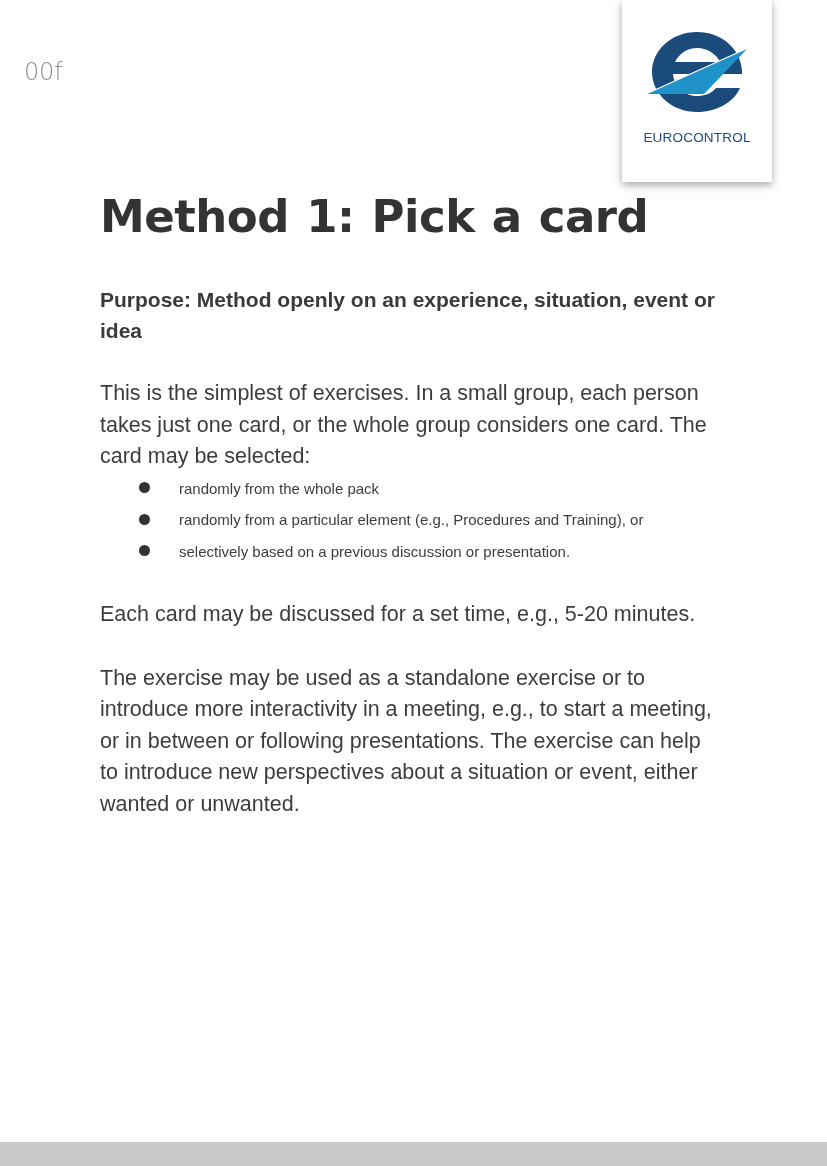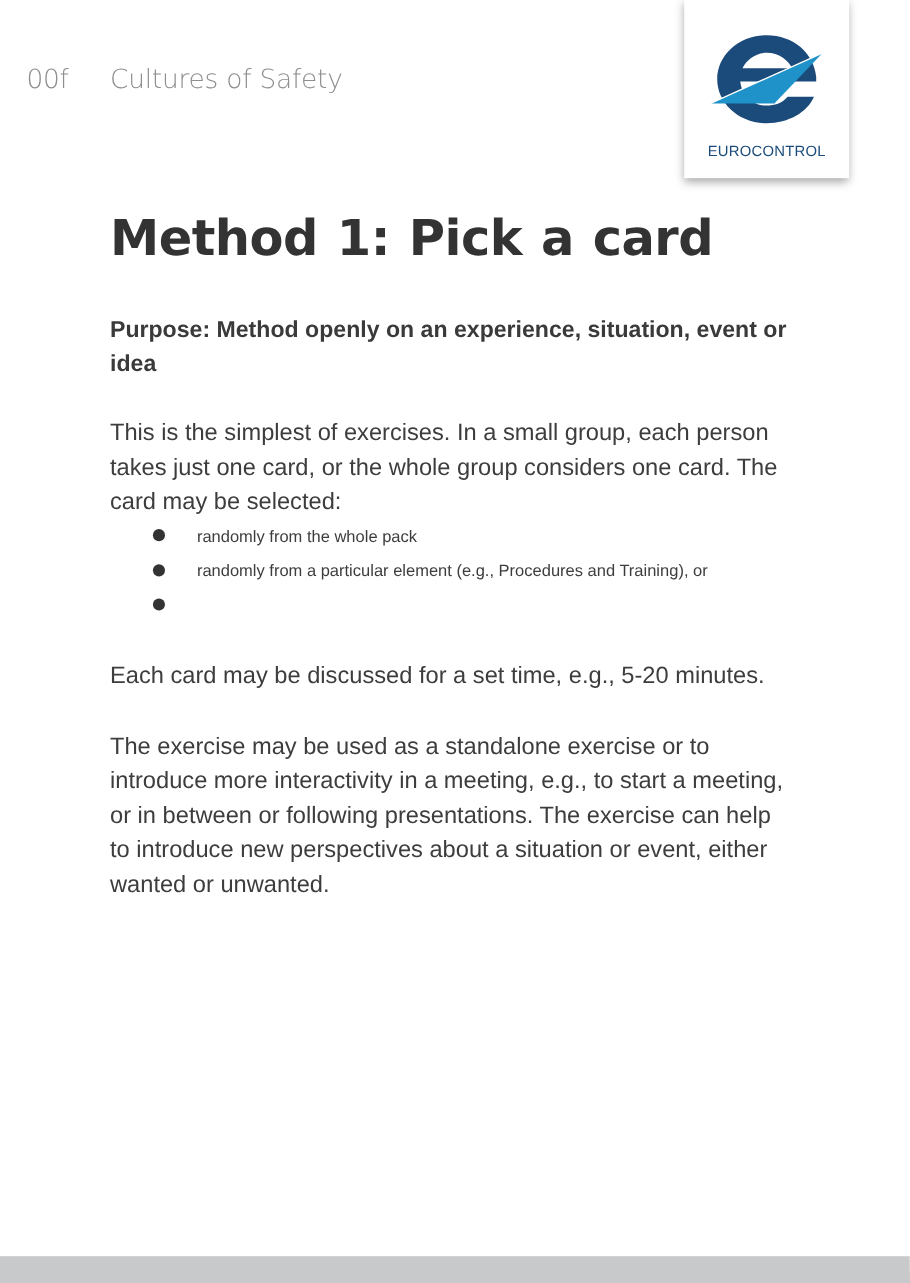--- a/index.html
+++ b/index.html
@@ -25,21 +25,21 @@
       color: #8e8e8e;
       font-weight: 300;
       letter-spacing: -0.2px;
     }
     .header .num { width: 76px; }
     .logo-card {
       position: absolute;
       top: 0;
       left: 622px;
       width: 150px;
-      height: 162px;
+      height: 182px;
       background: #ffffff;
       box-shadow: 0 3px 8px rgba(0,0,0,0.35);
     }
     .logo-card svg {
       position: absolute;
       left: 20px;
       top: 28px;
     }
     .logo-text {
       position: absolute;
@@ -111,21 +111,20 @@
       width: 827px;
       height: 24px;
       background: #c8c9cb;
     }
   </style>
 </head>
 <body>
 
 <div class="header">
   <span class="num">00f</span>
-  <span class="title">Cultures of Safety</span>
 </div>
 
 <div class="logo-card">
   <svg width="110" height="88" viewBox="0 0 110 88">
 
     <path d="M55 4
              C 30 4, 10 22, 10 44
              C 10 66, 30 84, 55 84
              C 75 84, 92 74, 98 60
              L 74 60
@@ -148,21 +147,21 @@
 <div class="content">
   <h1>Method 1:  Pick a card</h1>
 
   <div class="purpose">Purpose: Method openly on an experience, situation, event or idea</div>
 
   <div class="para">
     <div>This is the simplest of exercises. In a small group, each person takes just one card, or the whole group considers one card. The card may be selected:</div>
     <ul class="bullets">
       <li><span class="dot"></span><span>randomly from the whole pack</span></li>
       <li><span class="dot"></span><span>randomly from a particular element (e.g., Procedures and Training), or</span></li>
-      <li><span class="dot"></span></li>
+      <li><span class="dot"></span><span>selectively based on a previous discussion or presentation.</span></li>
     </ul>
   </div>
 
   <div class="para">Each card may be discussed for a set time, e.g., 5-20 minutes.</div>
   <div class="para">The exercise may be used as a standalone exercise or to introduce more interactivity in a meeting, e.g., to start a meeting, or in between or following presentations. The exercise can help to introduce new perspectives about a situation or event, either wanted or unwanted.</div>
 </div>
 
 <div class="footer-bar"></div>
 
 </body></html>

